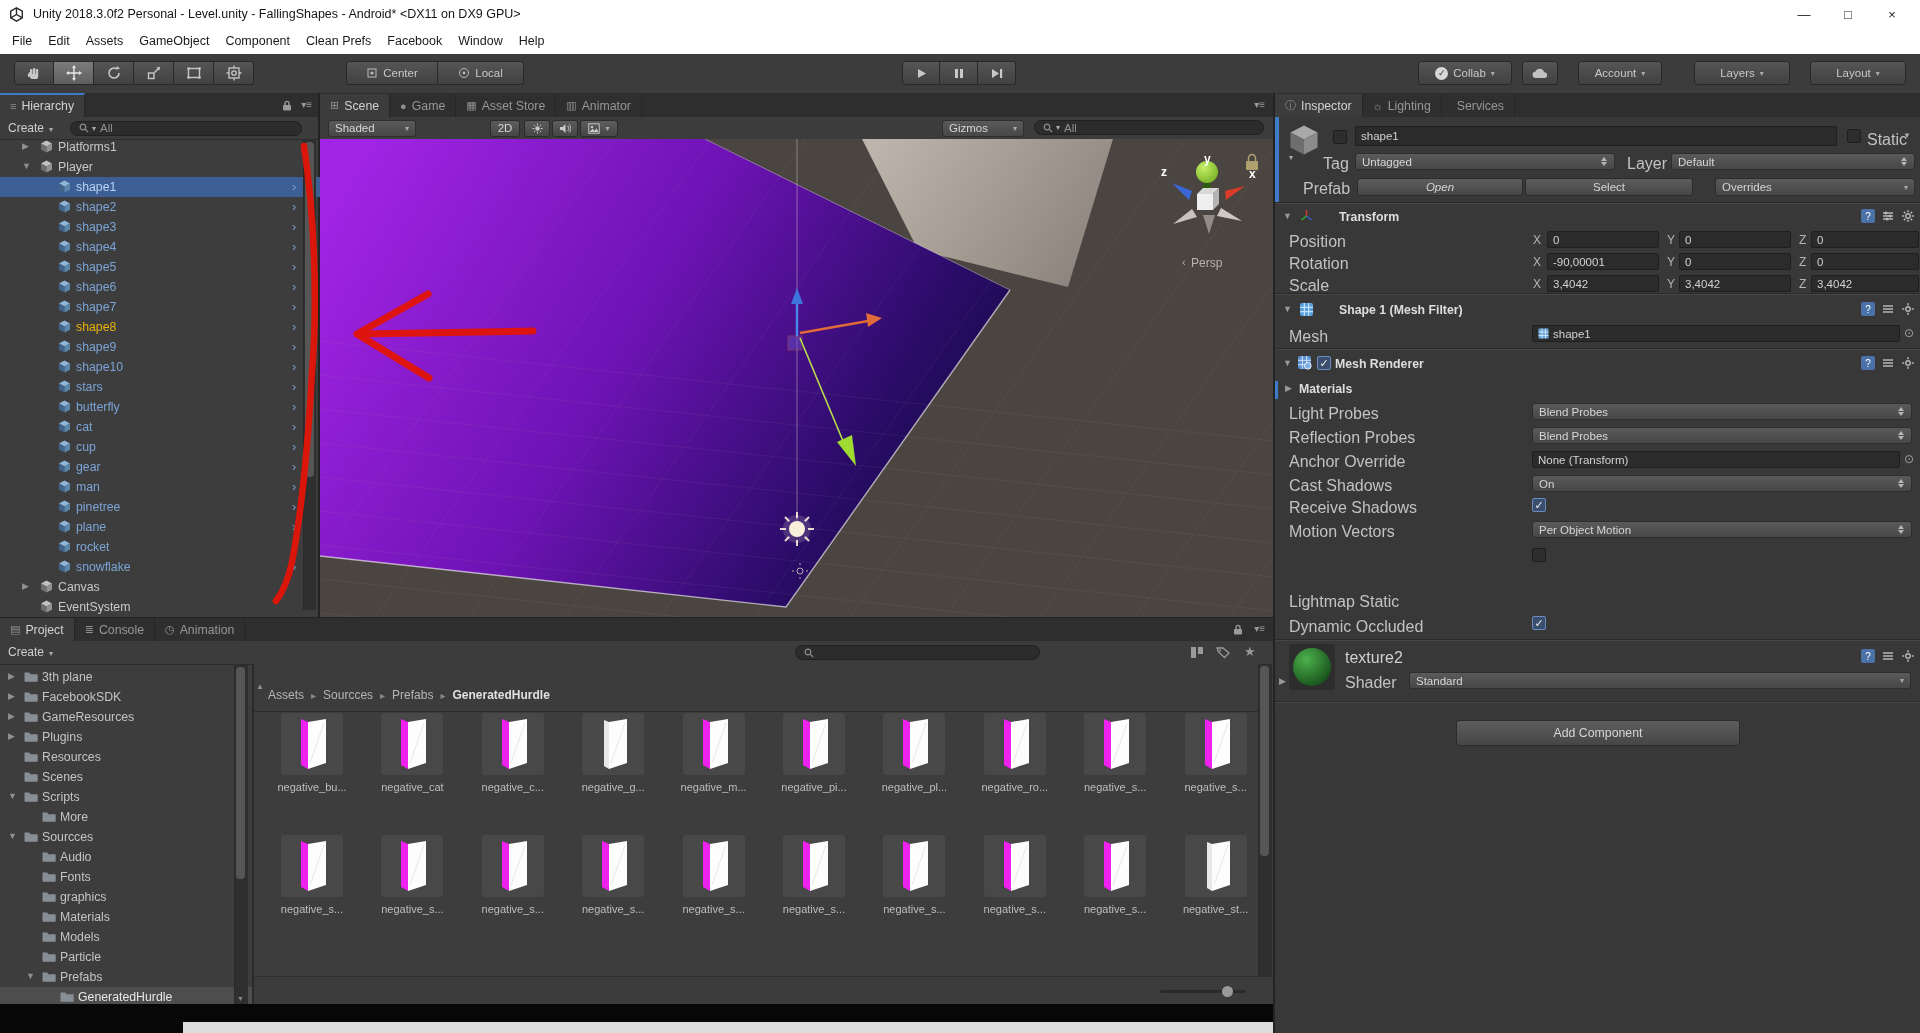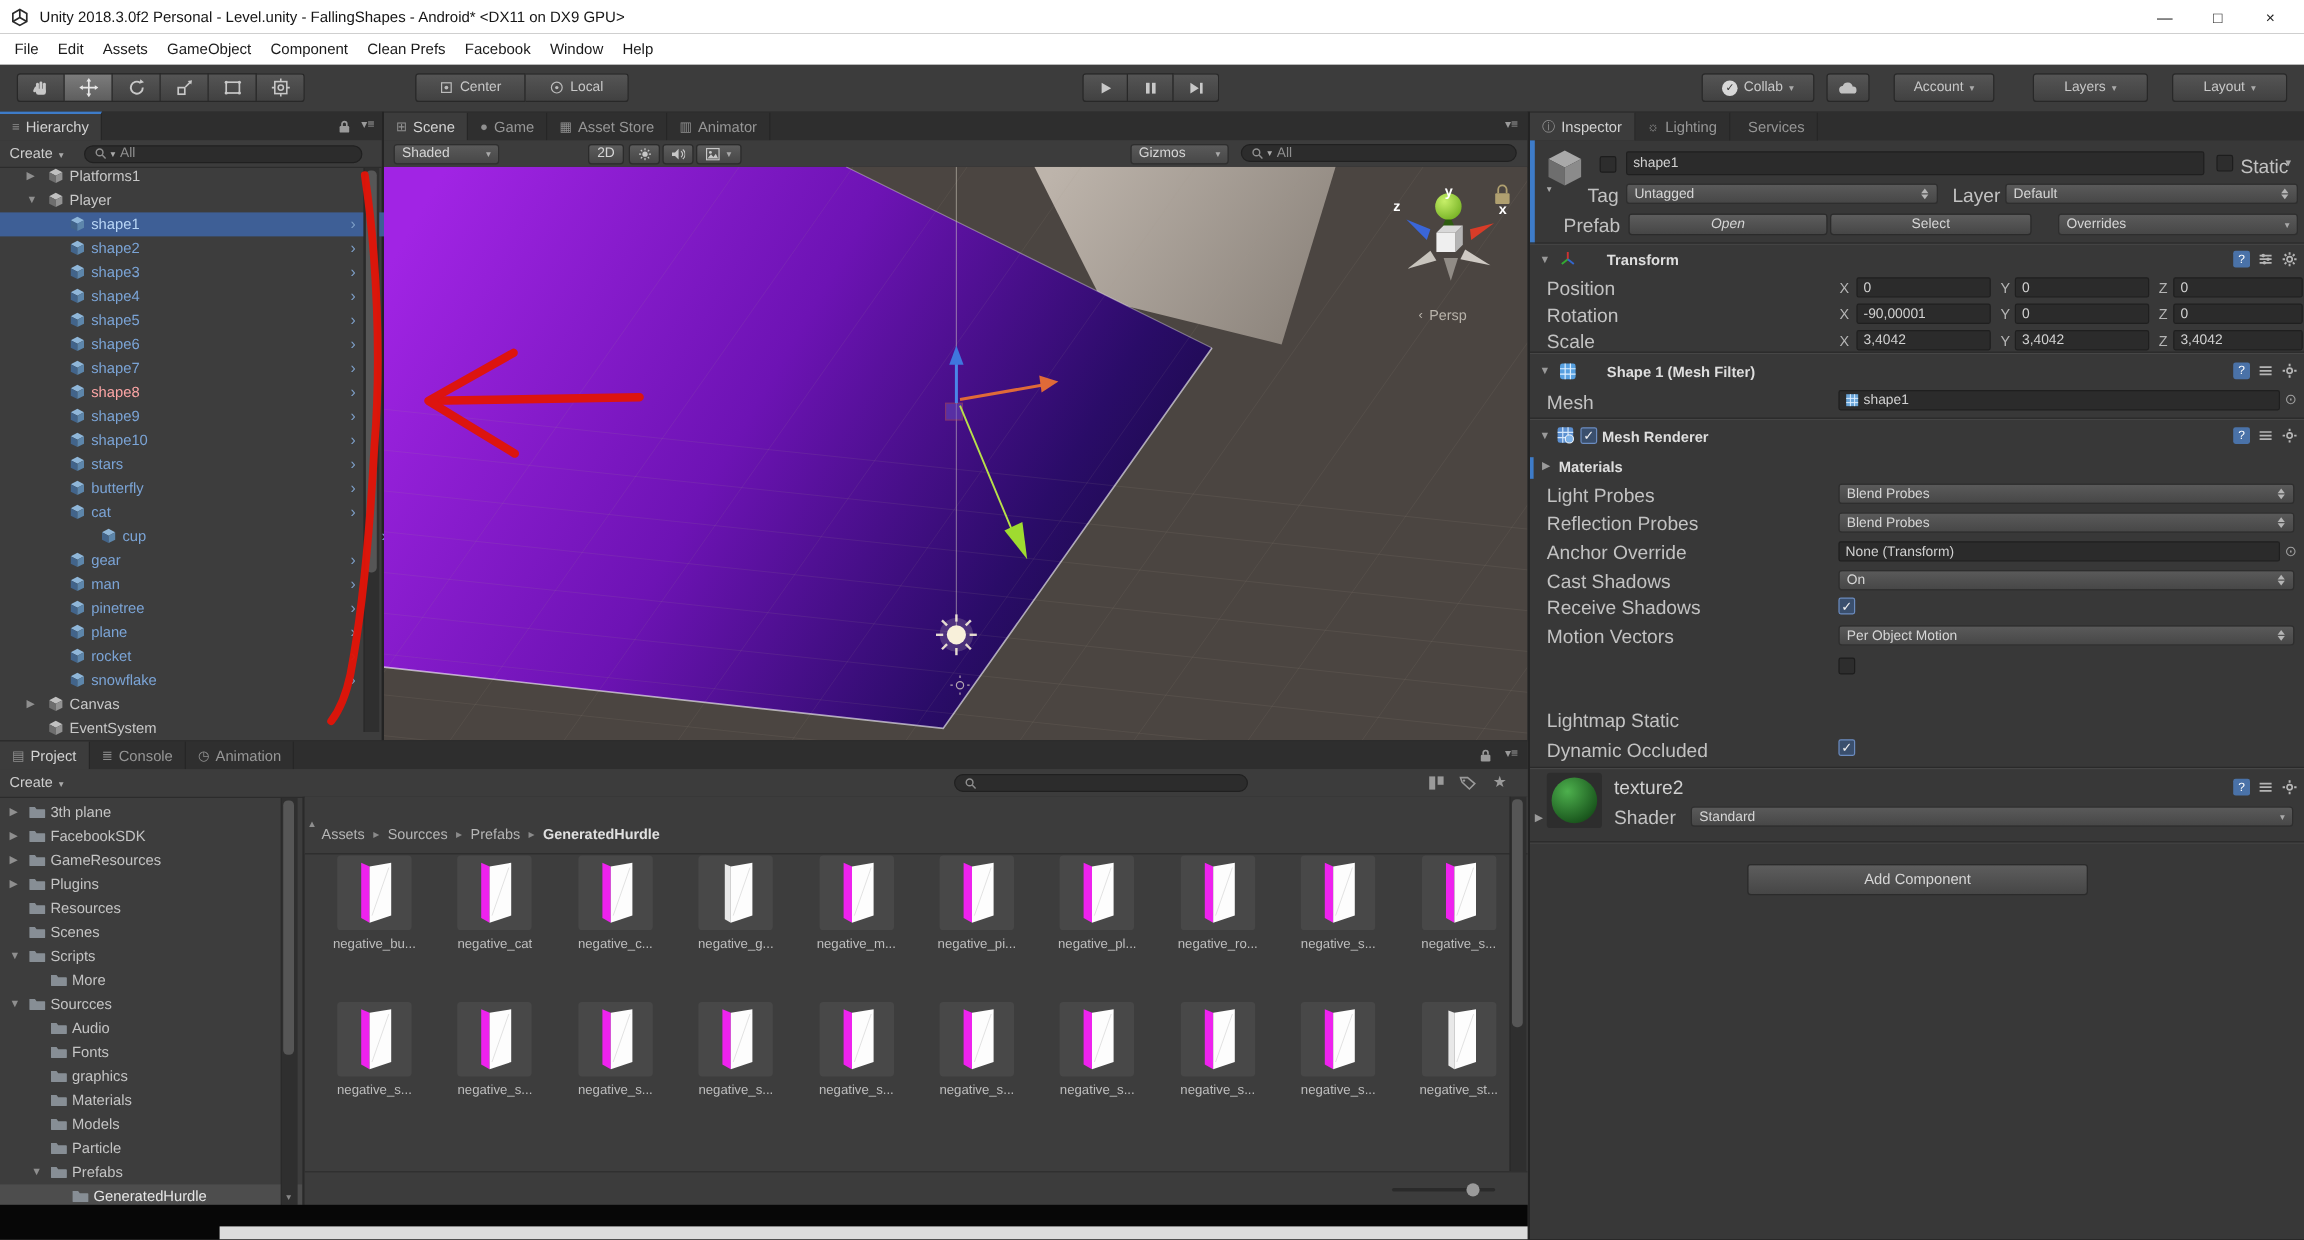--- a/index.html
+++ b/index.html
@@ -342,21 +342,21 @@
           <span class="chev" style="left: 292px;">›</span>
         </div>
         <div class="trow" style="top: 178px; width: 320px;">
           <span style="position: absolute; left: 58px; top: 3px;">
             <svg width="13" height="13" viewBox="0 0 13 13">
               <polygon points="6.5,0.6 12,3.5 6.5,6.4 1,3.5" fill="#8fb6d8"></polygon>
               <polygon points="1,3.5 6.5,6.4 6.5,12.6 1,9.7" fill="#42648a"></polygon>
               <polygon points="6.5,6.4 12,3.5 12,9.7 6.5,12.6" fill="#5d86ab"></polygon>
             </svg>
           </span>
-          <span class="lbl" style="position: absolute; left: 76px; top: 2.5px; color: #fca5a5;">shape8</span>
+          <span class="lbl" style="position: absolute; left: 76px; top: 2.5px; color: #eab308;">shape8</span>
           <span class="chev" style="left: 292px;">›</span>
         </div>
         <div class="trow" style="top: 198px; width: 320px;">
           <span style="position: absolute; left: 58px; top: 3px;">
             <svg width="13" height="13" viewBox="0 0 13 13">
               <polygon points="6.5,0.6 12,3.5 6.5,6.4 1,3.5" fill="#8fb6d8"></polygon>
               <polygon points="1,3.5 6.5,6.4 6.5,12.6 1,9.7" fill="#42648a"></polygon>
               <polygon points="6.5,6.4 12,3.5 12,9.7 6.5,12.6" fill="#5d86ab"></polygon>
             </svg>
           </span>
@@ -400,21 +400,21 @@
           <span style="position: absolute; left: 58px; top: 3px;">
             <svg width="13" height="13" viewBox="0 0 13 13">
               <polygon points="6.5,0.6 12,3.5 6.5,6.4 1,3.5" fill="#8fb6d8"></polygon>
               <polygon points="1,3.5 6.5,6.4 6.5,12.6 1,9.7" fill="#42648a"></polygon>
               <polygon points="6.5,6.4 12,3.5 12,9.7 6.5,12.6" fill="#5d86ab"></polygon>
             </svg>
           </span>
           <span class="lbl" style="position: absolute; left: 76px; top: 2.5px; color: rgb(123, 164, 214);">cat</span>
           <span class="chev" style="left: 292px;">›</span>
         </div>
-        <div class="trow" style="top: 298px; width: 320px; margin-left: 26px;">
+        <div class="trow" style="top: 298px; width: 320px;">
           <span style="position: absolute; left: 58px; top: 3px;">
             <svg width="13" height="13" viewBox="0 0 13 13">
               <polygon points="6.5,0.6 12,3.5 6.5,6.4 1,3.5" fill="#8fb6d8"></polygon>
               <polygon points="1,3.5 6.5,6.4 6.5,12.6 1,9.7" fill="#42648a"></polygon>
               <polygon points="6.5,6.4 12,3.5 12,9.7 6.5,12.6" fill="#5d86ab"></polygon>
             </svg>
           </span>
           <span class="lbl" style="position: absolute; left: 76px; top: 2.5px; color: rgb(123, 164, 214);">cup</span>
           <span class="chev" style="left: 292px;">›</span>
         </div>

